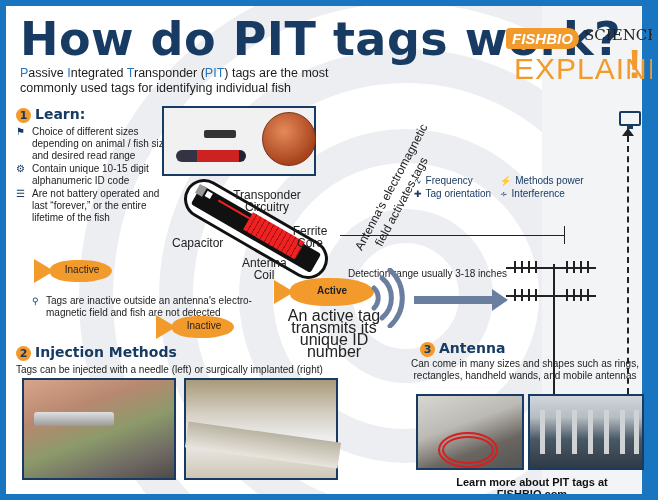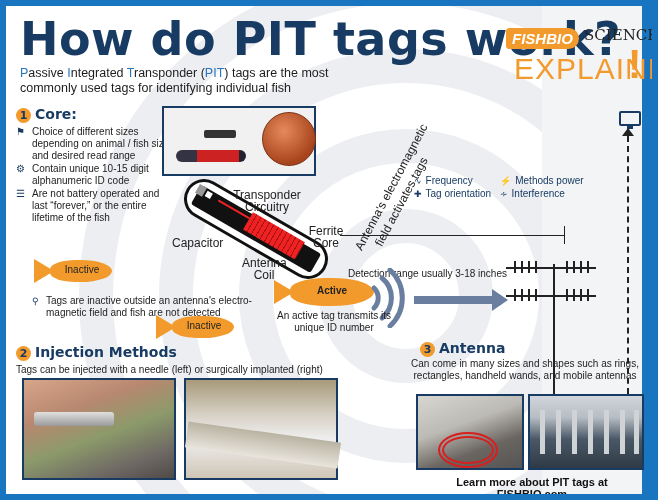--- a/index.html
+++ b/index.html
@@ -78,21 +78,21 @@
     .big-arrow:after { content:""; position:absolute; right:-14px; top:-7px; border-top:11px solid transparent; border-bottom:11px solid transparent; border-left:16px solid #6a7ea0; }
 
     .fish { position:absolute; }
     .fish .body { position:absolute; background:#f29b2c; border-radius:50% 60% 60% 50% / 50% 60% 60% 50%; }
     .fish .tail { position:absolute; width:0; height:0; border-top:12px solid transparent; border-bottom:12px solid transparent; border-right:20px solid #f29b2c; }
     .fish .txt { position:absolute; font-size:10px; color:#222; width:100%; text-align:center; font-weight:normal; }
 
     .inactive-note { position:absolute; left:26px; top:289px; width:260px; font-size:10px; line-height:12px; color:#222; padding-left:14px; }
     .inactive-note .ic { position:absolute; left:0; top:0; font-size:9px; color:#183b63; }
 
-    .active-note { position:absolute; left:268px; top:304px; width:120px; text-align:center; font-size:10px; line-height:12px; color:#222; }
+    .active-note { position:absolute; left:268px; top:304px; width:120px; text-align:center; font-size:16px; line-height:12px; color:#222; }
 
     .waves { position:absolute; left:362px; top:262px; width:50px; height:60px; }
 
     .inj { position:absolute; left:10px; top:338px; }
     .inj .sub { font-size:10px; color:#222; margin-top:3px; }
     .photo { position:absolute; border:2px solid #183b63; }
     .p1 { left:16px; top:372px; width:154px; height:102px; background:linear-gradient(160deg,#d7a58a 0%, #b88870 30%, #8c9a6a 55%, #6f6a64 80%, #4f4a47 100%); }
     .p1 .needle { position:absolute; left:10px; top:32px; width:80px; height:14px; background:linear-gradient(#e0e0e0,#9a9a9a); border-radius:3px; }
     .p2 { left:178px; top:372px; width:154px; height:102px; background:linear-gradient(180deg,#a89a7a 0%, #d6d0c4 35%, #efefef 60%, #cfc6b6 100%); }
     .p2 .fishbody { position:absolute; left:0; top:52px; width:154px; height:26px; background:linear-gradient(#b9b3a2,#e9e5dd); transform:rotate(8deg); }
@@ -128,21 +128,21 @@
 
   <div class="logo">
     <span class="fishbio">FISHBIO</span>
     <span class="science">SCIENCE</span>
     <span class="explained">EXPLAINED</span>
     <span class="bang">!</span>
   </div>
 
   <div class="tags">
     <div class="h2">
-      <span class="num">1</span><span>Core:</span>
+      <span class="num">1</span><span>Learn:</span>
     </div>
     <ul>
       <li><span class="ic">⚑</span><span>Choice of different sizes depending on animal / fish size and desired read range</span></li>
       <li><span class="ic">⚙</span><span>Contain unique 10-15 digit alphanumeric ID code</span></li>
       <li><span class="ic">☰</span><span>Are not battery operated and last “forever,” or the entire lifetime of the fish</span></li>
     </ul>
   </div>
 
   <div class="photo-tags">
     <div class="tagchip1"></div>
@@ -152,21 +152,21 @@
 
   <div class="diagram">
     <div class="capsule">
       <div class="inner"></div>
       <div class="sq1"></div>
         <div class="sq2"></div>
       <div class="wire"></div>
       <div class="coil"></div>
     </div>
     <div class="lbl" style="left:66px;top:8px;width:70px;">Transponder Circuitry</div>
-    <div class="lbl" style="left:124px;top:44px;width:40px;margin-left:16px;">Ferrite Core</div>
+    <div class="lbl" style="left:124px;top:44px;width:40px;">Ferrite Core</div>
     <div class="lbl" style="left:6px;top:56px;width:50px;">Capacitor</div>
     <div class="lbl" style="left:76px;top:76px;width:44px;">Antenna Coil</div>
   </div>
 
   <div class="em-label">
     <span style="left:8px;top:180px;transform:rotate(-62deg);">Antenna's electromagnetic</span>
     <span style="left:28px;top:176px;transform:rotate(-62deg);">field activates tags</span>
   </div>
 
   <div class="monitor"></div>

